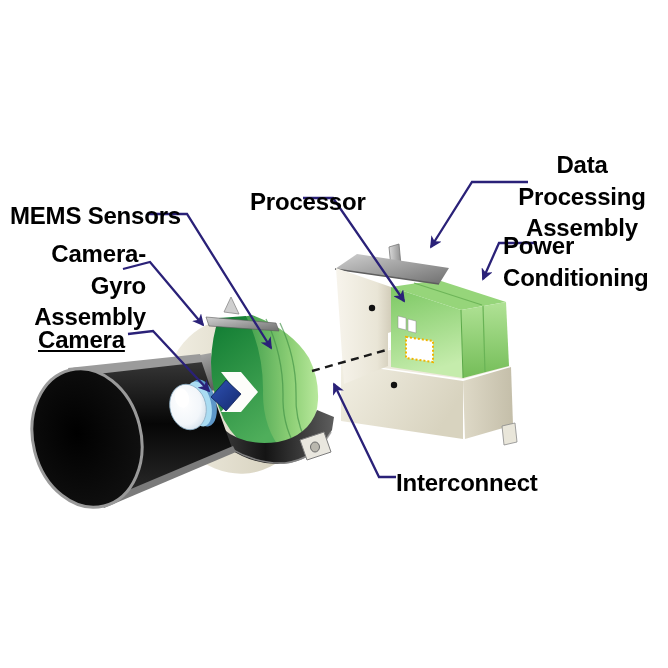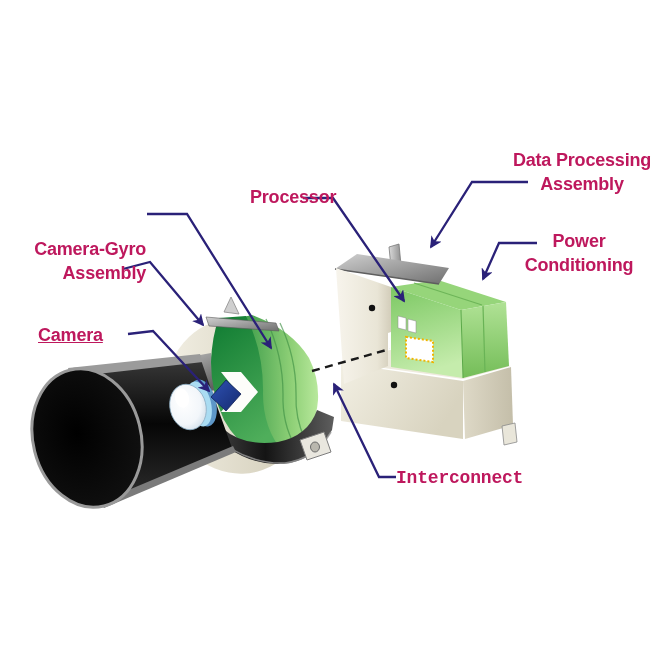--- a/index.html
+++ b/index.html
@@ -1,27 +1,27 @@
 <!DOCTYPE html>
 <html><head>
 <meta charset="utf-8">
 <style>
   html,body{margin:0;padding:0;background:#ffffff;}
   .stage{position:relative;width:668px;height:668px;background:#ffffff;overflow:hidden;
          font-family:"Liberation Sans",sans-serif;}
   .stage svg{position:absolute;left:0;top:0;}
-  .label{position:absolute;color:#be185d;font-size:18px;font-weight:bold;
+  .label{position:absolute;color:#000000;font-size:24px;font-weight:bold;
          letter-spacing:-0.2px;line-height:1.32;white-space:pre-line;}
   .lbl-mems{left:10px;top:200px;}
   .lbl-cgyro{left:4px;top:238px;width:142px;text-align:right;}
   .lbl-camera{left:38px;top:324px;text-decoration:underline;}
   .lbl-processor{left:218px;top:186px;margin-left:32px;}
   .lbl-dpa{left:500px;top:149px;width:164px;text-align:center;}
-  .lbl-power{left:503px;top:230px;width:152px;text-align:center;}
-  .lbl-inter{left:396px;top:467px;font-family:Liberation Mono, monospace;}
+  .lbl-power{left:503px;top:230px;width:152px;text-align:left;}
+  .lbl-inter{left:396px;top:467px;}
 </style>
 </head>
 <body>
 
 <div class="stage">
 
 <svg width="668" height="668" viewBox="0 0 668 668">
   <defs>
     <marker id="arrow" viewBox="0 0 10 10" refX="8.5" refY="5" markerWidth="5.2" markerHeight="5.2" orient="auto-start-reverse">
       <path d="M0,0 L10,5 L0,10 L2.8,5 Z" fill="#2a2178"></path>
@@ -170,20 +170,21 @@
     <polyline points="147,214 187,214 271,348" marker-end="url(#arrow)"></polyline>
     <polyline points="123,269 150,262 203,325" marker-end="url(#arrow)"></polyline>
     <polyline points="128,334 153,331 209,391" marker-end="url(#arrow)"></polyline>
     <polyline points="303,198 333,198 404,301" marker-end="url(#arrow)"></polyline>
     <polyline points="528,182 472,182 431,247" marker-end="url(#arrow)"></polyline>
     <polyline points="537,243 499,243 483,279" marker-end="url(#arrow)"></polyline>
     <polyline points="396,477 379,477 334,384" marker-end="url(#arrow)"></polyline>
   </g>
 </svg>
 
+<div class="label lbl-mems">MEMS Sensors</div>
 <div class="label lbl-cgyro">Camera-Gyro
 Assembly</div>
 <div class="label lbl-camera">Camera</div>
 <div class="label lbl-processor">Processor</div>
 <div class="label lbl-dpa">Data Processing
 Assembly</div>
 <div class="label lbl-power">Power
 Conditioning</div>
 <div class="label lbl-inter">Interconnect</div>
 

